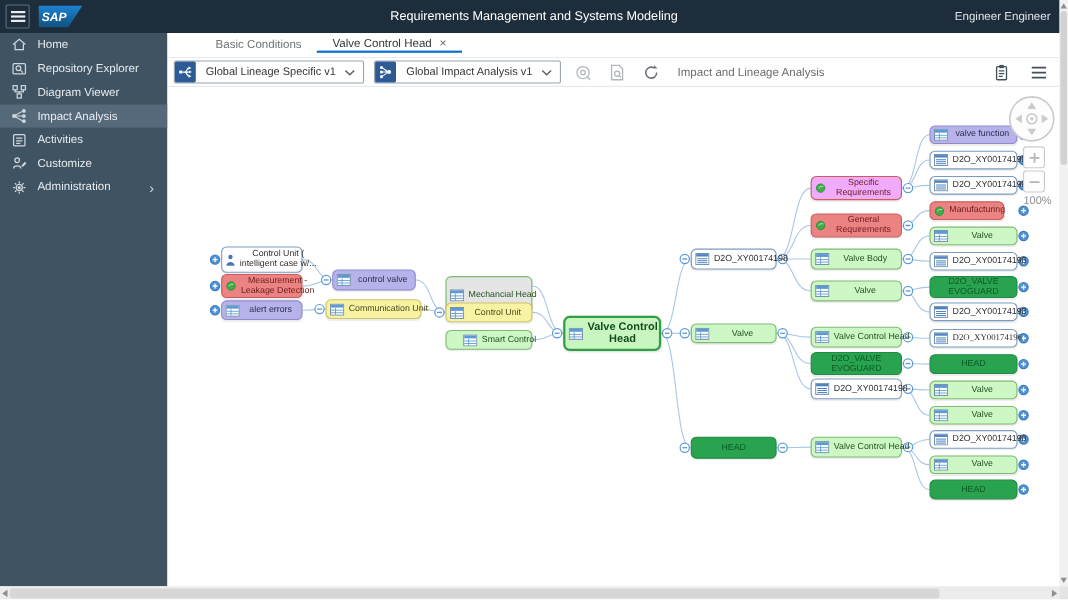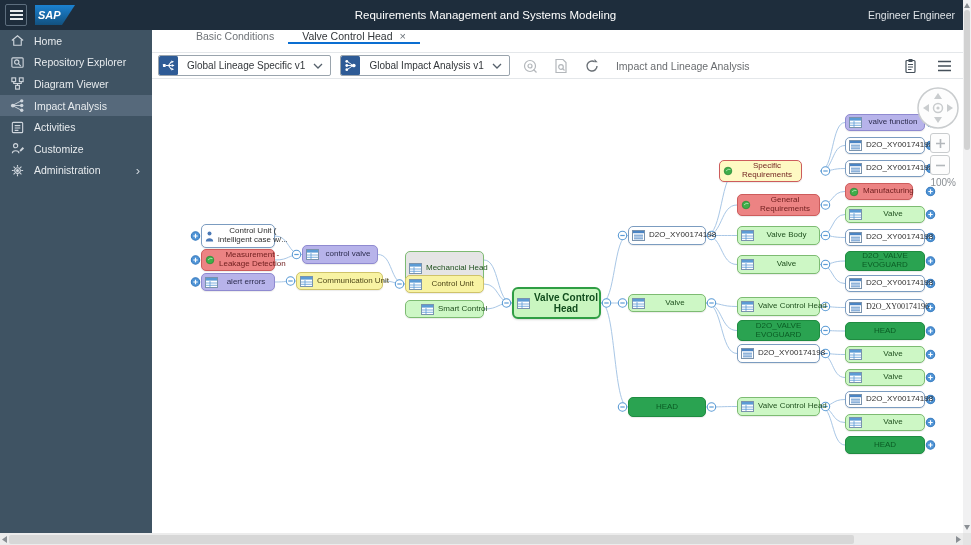--- a/index.html
+++ b/index.html
@@ -23,21 +23,21 @@
   .sidebar { position:absolute; left:0; top:30px; width:152px; height:503px;
     background:#3f5363; z-index:2; }
   .side-item { height:21.6px; display:flex; align-items:center; gap:9px;
     padding-left:10px; color:#e7ebee; font-size:10.5px; cursor:pointer; }
   .side-item.selected { background:#56697b; }
   .side-item svg { flex:0 0 auto; }
   .side-chevron { margin-left:auto; margin-right:12px; color:#cfd6dd; font-size:13px; }
   
   .main { position:absolute; left:152px; top:30px; width:811px; height:503px;
     display:flex; flex-direction:column; background:#fff; }
-  .tabbar { height:23px; flex:0 0 23px; display:flex; align-items:flex-start;
+  .tabbar { height:23px; flex:0 0 23px; display:flex; align-items:center;
     padding-left:30px; border-bottom:1px solid #e4e7ea; background:#fff; }
   .tab { display:flex; align-items:center; padding:0 14px; font-size:10.5px;
     color:#6f7377; cursor:pointer; }
   .tab.active { color:#32363a; border-bottom:2.5px solid #0a6ed1; }
   .tab .close { margin-left:7px; color:#5e6benef; color:#697077; font-size:11px; }
   .toolbar { height:26px; flex:0 0 26px; display:flex; align-items:center; gap:9px;
     padding-left:6px; border-bottom:1px solid #e4e7ea; background:#fff; }
   .select { display:flex; align-items:center; height:21px; border:1px solid #9aa4ad;
     border-radius:2px; background:#fff; cursor:pointer; }
   .select .selicon { width:19px; height:19px; background:#2e5b96; border-radius:1.5px;
@@ -561,21 +561,21 @@
           </span>
           <div class="nlabel">
             <div>Valve</div>
           </div>
         </div>
         <div class="node" title="HEAD" style="left: 476px; top: 318px; width: 78px; height: 20px; background: rgb(42, 163, 81); border-color: rgb(31, 140, 65); color: rgb(10, 92, 36);">
           <div class="nlabel">
             <div>HEAD</div>
           </div>
         </div>
-        <div class="node" title="Specific Requirements" style="left: 567px; top: 81px; width: 83px; height: 22px; background: #fef9c3; border-color: rgb(205, 92, 92); color: rgb(110, 29, 29);">
+        <div class="node" title="Specific Requirements" style="left: 585px; top: 81px; width: 83px; height: 22px; background: #f0abfc; border-color: rgb(205, 92, 92); color: rgb(110, 29, 29);">
           <span class="nicon">
             <svg width="10" height="10" viewBox="0 0 10 10">
               <circle cx="5" cy="5" r="3.8" fill="#3fae49" stroke="#2c8a38" stroke-width="0.8"></circle>
               <path d="M3 5 Q5 2.5 7.5 3.5" stroke="#bfe8c2" stroke-width="0.8" fill="none"></path>
             </svg>
           </span>
           <div class="nlabel">
             <div>Specific</div>
             <div>Requirements</div>
           </div>

